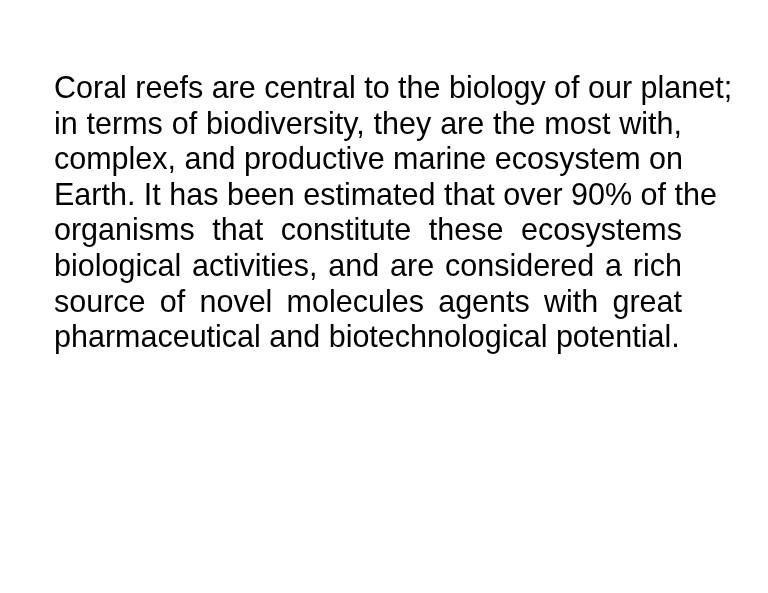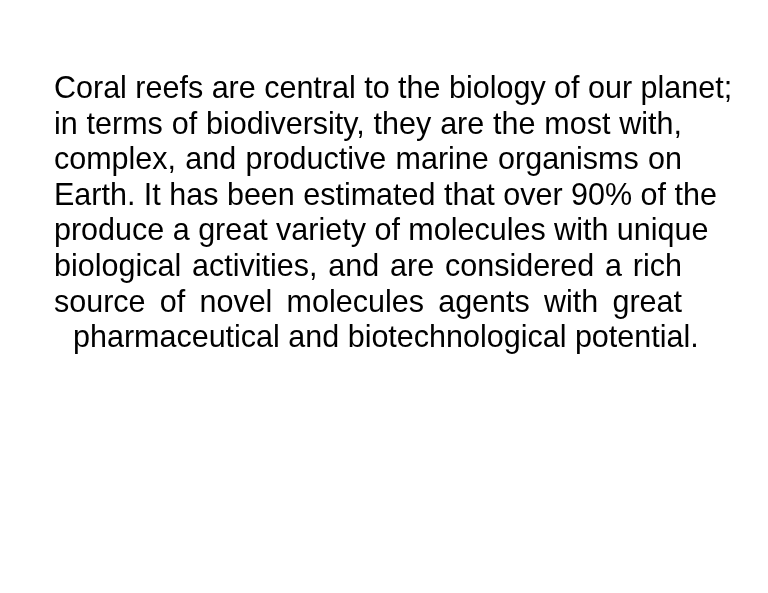--- a/index.html
+++ b/index.html
@@ -15,27 +15,27 @@
       color: #000000;
     }
     .line {
       display: block;
       white-space: nowrap;
       text-align: justify;
       text-align-last: justify;
       height: 35.6px;
       overflow: visible;
     }
-    .line.last { text-align-last: left; margin-left: 19px; }
+    .line.last { text-align-last: left; }
   </style>
 </head>
 <body>
 
 <div class="para">
   <span class="line">Coral reefs are central to the biology of our planet;</span>
   <span class="line">in terms of biodiversity, they are the most with,</span>
-  <span class="line">complex, and productive marine organisms on</span>
+  <span class="line">complex, and productive marine ecosystem on</span>
   <span class="line">Earth. It has been estimated that over 90% of the</span>
-  <span class="line">produce a great variety of molecules with unique</span>
+  <span class="line">organisms that constitute these ecosystems</span>
   <span class="line">biological activities, and are considered a rich</span>
   <span class="line">source of novel molecules agents with great</span>
   <span class="line last">pharmaceutical and biotechnological potential.</span>
 </div>
 
 </body></html>

